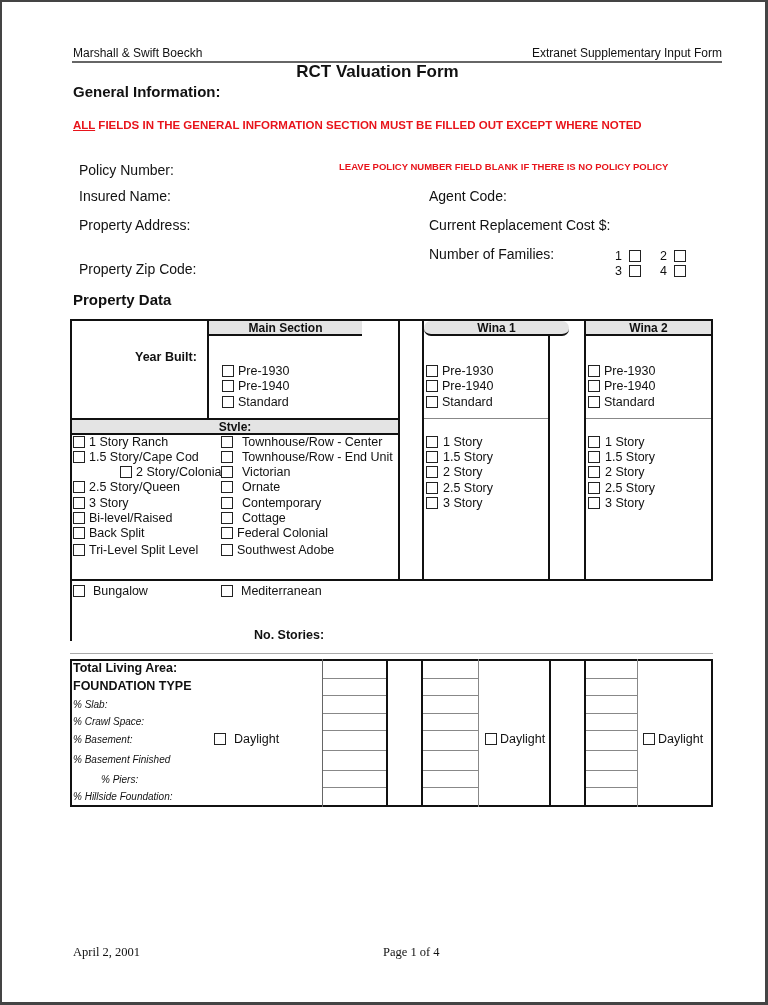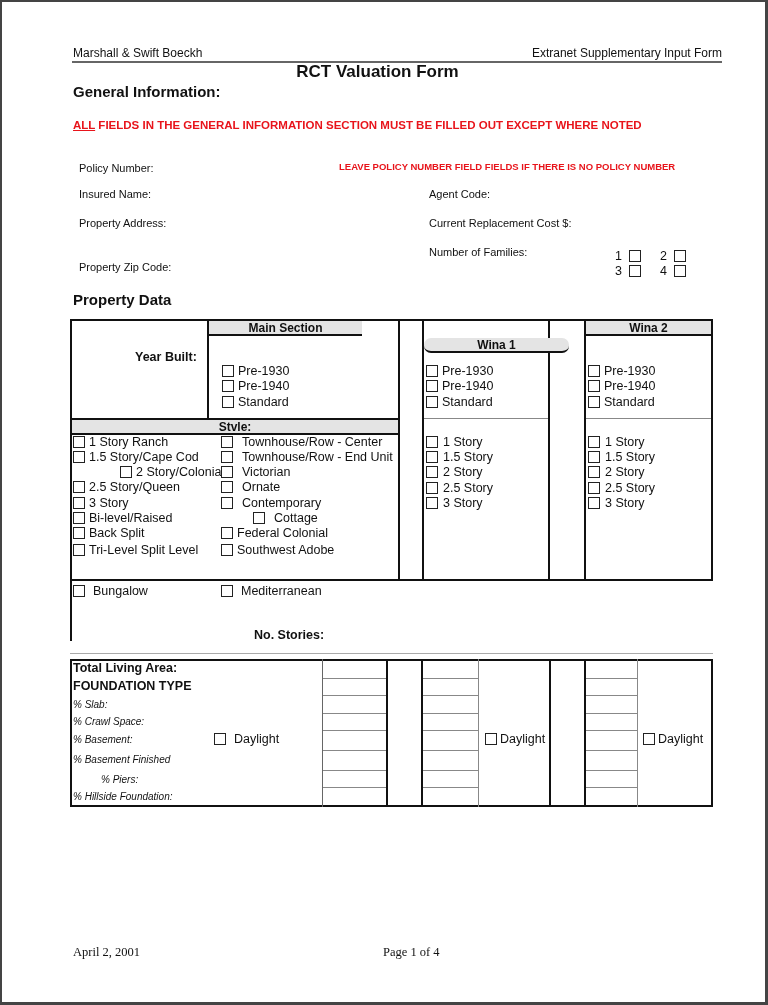--- a/index.html
+++ b/index.html
@@ -9,21 +9,21 @@
   .abs { position: absolute; white-space: nowrap; }
   .hdr-left, .hdr-right { font-size: 12px; top: 46px; }
   .hdr-left { left: 73px; }
   .hdr-right { right: 46px; }
   .hdr-rule { position: absolute; left: 72px; top: 61px; width: 650px; height: 2px; background: #666; }
   .title { top: 62px; left: 0; width: 755px; text-align: center; font-size: 17px; font-weight: bold; }
   .h2 { font-size: 15px; font-weight: bold; }
   .red-note { font-size: 11.5px; font-weight: bold; color: #e8141b; }
   .red-note u { text-decoration: underline; }
   .red-small { font-size: 9.5px; font-weight: bold; color: #e8141b; }
-  .lbl { font-size: 11px; }
+  .lbl { font-size: 14px; }
   .cb { display: inline-block; width: 12px; height: 12px; border: 1.3px solid #222; background: #fff; vertical-align: -2px; }
   .fam-num { font-size: 12.5px; }
 
   
   .line-v { position: absolute; width: 2px; background: #111; }
   .line-h { position: absolute; height: 2px; background: #111; }
   .thin-h { position: absolute; height: 1px; background: #888; }
   .thin-v { position: absolute; width: 1px; background: #888; }
   .col-head { position: absolute; height: 15px; background: #e4e4e4; font-size: 12px; font-weight: bold; text-align: center; line-height: 15px; border-bottom: 2px solid #111; }
   .opt { position: absolute; font-size: 12.5px; white-space: nowrap; line-height: 15px; }
@@ -39,21 +39,21 @@
 
 <div class="abs hdr-left">Marshall &amp; Swift Boeckh</div>
 <div class="abs hdr-right">Extranet Supplementary Input Form</div>
 <div class="hdr-rule"></div>
 <div class="abs title">RCT Valuation Form</div>
 
 <div class="abs h2" style="left:73px; top:83px;">General Information:</div>
 <div class="abs red-note" style="left:73px; top:119px;text-align:center;"><u>ALL</u><span> FIELDS IN THE GENERAL INFORMATION SECTION MUST BE FILLED OUT EXCEPT WHERE NOTED</span></div>
 
 <div class="abs lbl" style="left:79px; top:162px;">Policy Number:</div>
-<div class="abs red-small" style="left:339px; top:161px;">LEAVE POLICY NUMBER FIELD FIELDS IF THERE IS NO POLICY NUMBER</div>
+<div class="abs red-small" style="left:339px; top:161px;">LEAVE POLICY NUMBER FIELD BLANK IF THERE IS NO POLICY POLICY</div>
 
 <div class="abs lbl" style="left:79px; top:188px;">Insured Name:</div>
 <div class="abs lbl" style="left:429px; top:188px;">Agent Code:</div>
 
 <div class="abs lbl" style="left:79px; top:217px;">Property Address:</div>
 <div class="abs lbl" style="left:429px; top:217px;">Current Replacement Cost $:</div>
 
 <div class="abs lbl" style="left:429px; top:246px;">Number of Families:</div>
 <div class="abs lbl" style="left:79px; top:261px;">Property Zip Code:</div>
 
@@ -67,21 +67,21 @@
 <div class="line-h" style="left:70px; top:319px; width:643px;"></div>
 <div class="line-v" style="left:70px; top:319px; height:322px;"></div>
 <div class="line-v" style="left:207px; top:319px; height:100px;"></div>
 <div class="line-v" style="left:398px; top:319px; height:261px;"></div>
 <div class="line-v" style="left:422px; top:319px; height:261px;"></div>
 <div class="line-v" style="left:548px; top:319px; height:261px;"></div>
 <div class="line-v" style="left:584px; top:319px; height:261px;"></div>
 <div class="line-v" style="left:711px; top:319px; height:261px;"></div>
 
 <div class="col-head" style="left:209px; top:321px; width:153px;">Main Section</div>
-<div class="col-head" style="left:424px; top:338px; width:145px;border-radius:7px;">Wina 1</div>
+<div class="col-head" style="left:424px; top:321px; width:145px;border-radius:7px;">Wina 1</div>
 <div class="col-head" style="left:586px; top:321px; width:125px;">Wina 2</div>
 
 <div class="abs bold-lbl" style="left:135px; top:350px;">Year Built:</div>
 
 <div class="opt" style="left:222px; top:364px;"><span class="cb"></span><span>Pre-1930</span></div>
 <div class="opt" style="left:222px; top:379px;"><span class="cb"></span><span>Pre-1940</span></div>
 <div class="opt" style="left:222px; top:395px;"><span class="cb"></span><span>Standard</span></div>
 
 <div class="opt" style="left:426px; top:364px;"><span class="cb"></span><span>Pre-1930</span></div>
 <div class="opt" style="left:426px; top:379px;"><span class="cb"></span><span>Pre-1940</span></div>
@@ -105,21 +105,21 @@
     <div class="opt" style="left: 73px; top: 511px;"><span class="cb" style="margin-right: 4px;"></span><span>Bi-level/Raised</span></div>
     <div class="opt" style="left: 73px; top: 526px;"><span class="cb" style="margin-right: 4px;"></span><span>Back Split</span></div>
     <div class="opt" style="left: 73px; top: 543px;"><span class="cb" style="margin-right: 4px;"></span><span>Tri-Level Split Level</span></div>
   </div>
 <div id="style-right-list">
     <div class="opt" style="left: 221px; top: 435px;"><span class="cb" style="margin-right: 9px;"></span><span>Townhouse/Row - Center</span></div>
     <div class="opt" style="left: 221px; top: 450px;"><span class="cb" style="margin-right: 9px;"></span><span>Townhouse/Row - End Unit</span></div>
     <div class="opt" style="left: 221px; top: 465px;"><span class="cb" style="margin-right: 9px;"></span><span>Victorian</span></div>
     <div class="opt" style="left: 221px; top: 480px;"><span class="cb" style="margin-right: 9px;"></span><span>Ornate</span></div>
     <div class="opt" style="left: 221px; top: 496px;"><span class="cb" style="margin-right: 9px;"></span><span>Contemporary</span></div>
-    <div class="opt" style="left: 221px; top: 511px; margin-left: 32px;"><span class="cb" style="margin-right: 9px;"></span><span>Cottage</span></div>
+    <div class="opt" style="left: 221px; top: 511px;"><span class="cb" style="margin-right: 9px;"></span><span>Cottage</span></div>
     <div class="opt" style="left: 221px; top: 526px;"><span class="cb" style="margin-right: 4px;"></span><span>Federal Colonial</span></div>
     <div class="opt" style="left: 221px; top: 543px;"><span class="cb" style="margin-right: 4px;"></span><span>Southwest Adobe</span></div>
   </div>
 <div id="wing1-stories">
     <div class="opt" style="left: 426px; top: 435px;"><span class="cb" style="margin-right: 5px;"></span><span>1 Story</span></div>
     <div class="opt" style="left: 426px; top: 450.2px;"><span class="cb" style="margin-right: 5px;"></span><span>1.5 Story</span></div>
     <div class="opt" style="left: 426px; top: 465.4px;"><span class="cb" style="margin-right: 5px;"></span><span>2 Story</span></div>
     <div class="opt" style="left: 426px; top: 480.6px;"><span class="cb" style="margin-right: 5px;"></span><span>2.5 Story</span></div>
     <div class="opt" style="left: 426px; top: 495.8px;"><span class="cb" style="margin-right: 5px;"></span><span>3 Story</span></div>
   </div>

